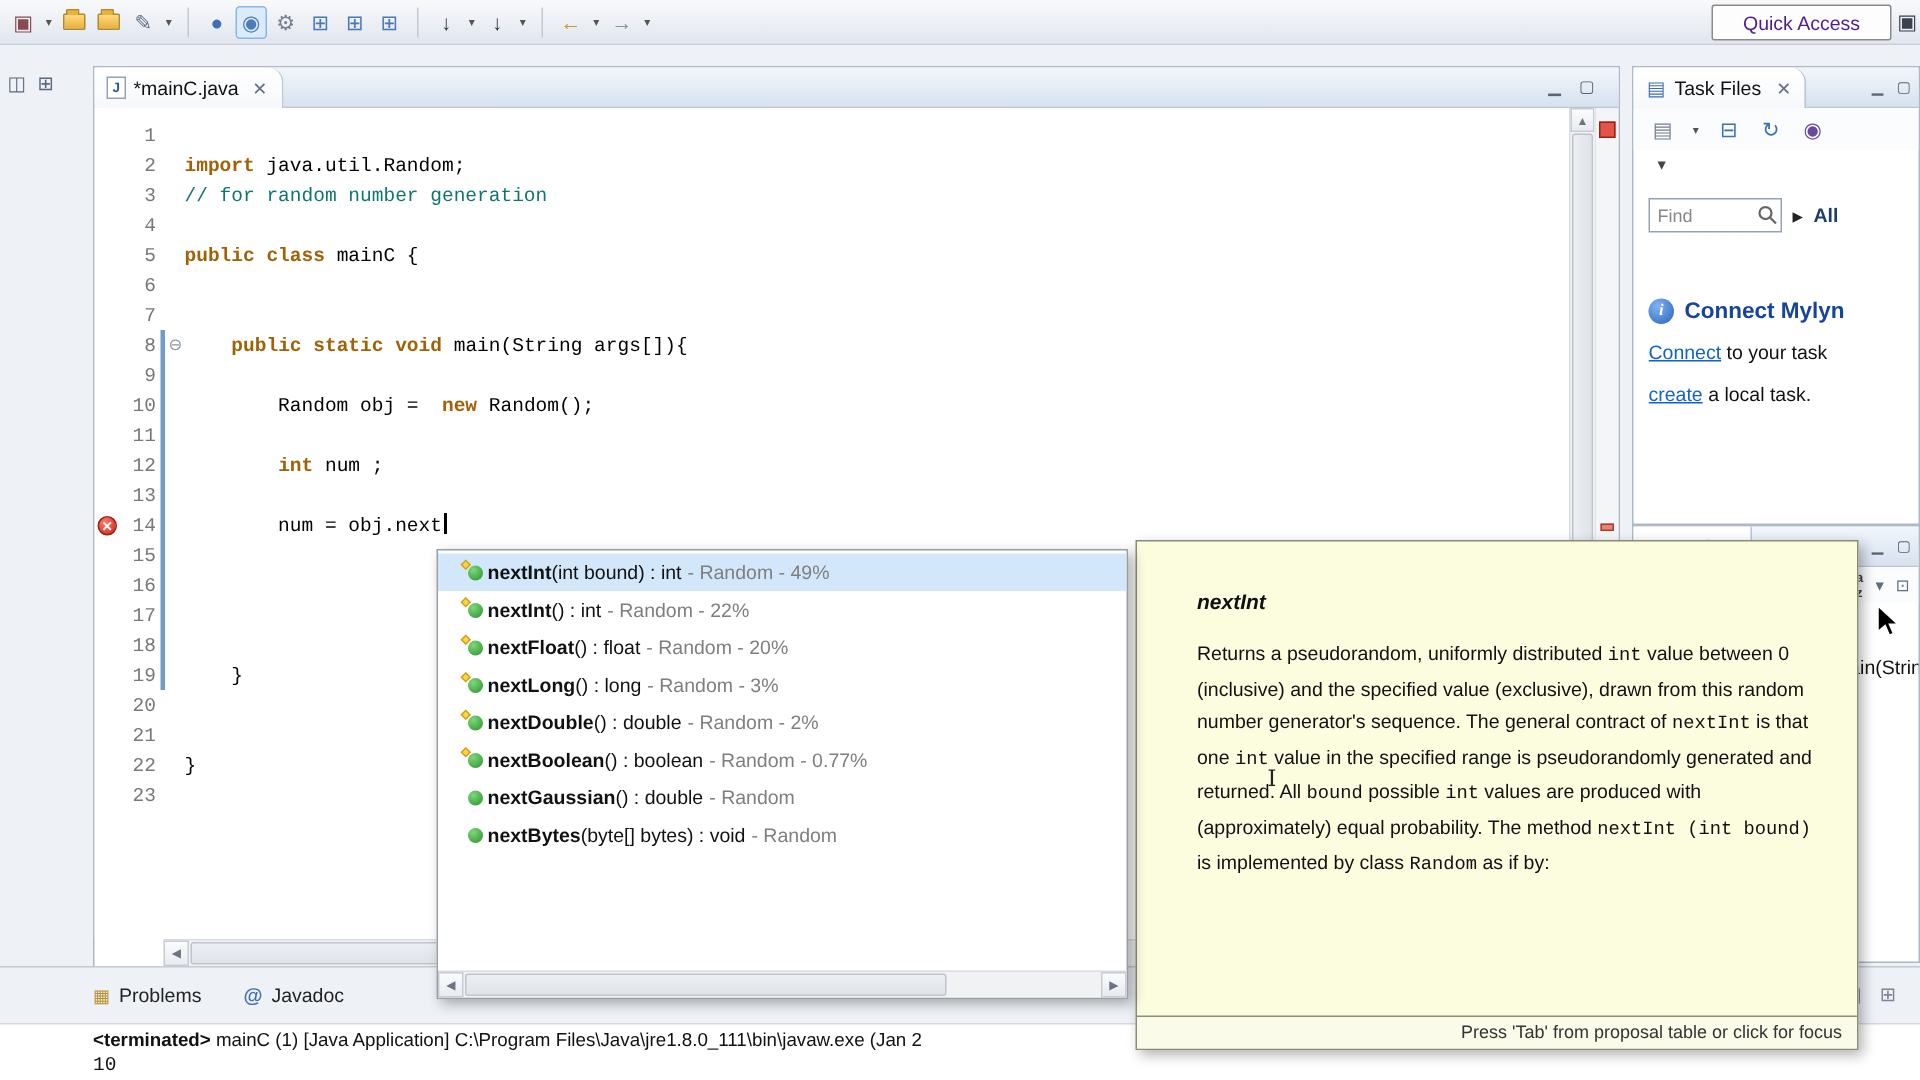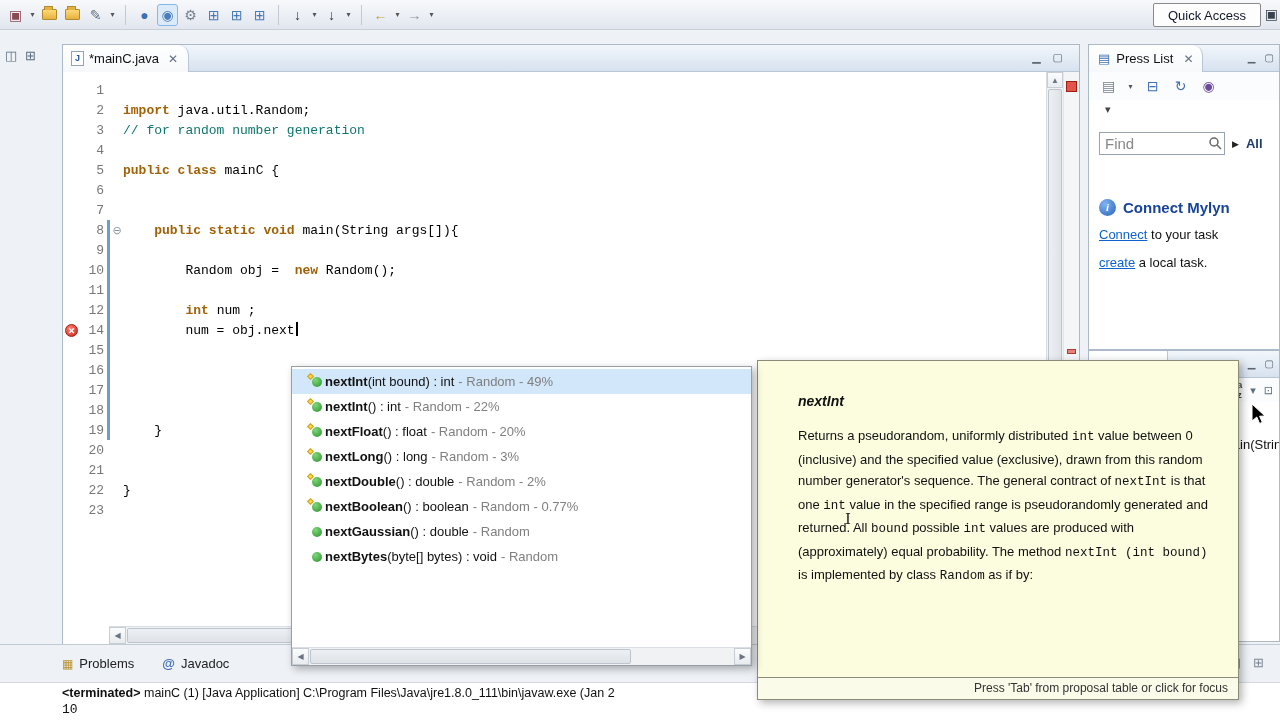--- a/index.html
+++ b/index.html
@@ -7,21 +7,21 @@
 body{position:relative;overflow:hidden;background:#eef1f6;font-family:"Liberation Sans",sans-serif;font-size:13px;color:#111}
 
 
 #topbar{position:absolute;left:0;top:0;width:1280px;height:30px;background:linear-gradient(#f8f9fb,#e1e6ef);border-bottom:1px solid #c9cfd9;display:flex;align-items:center;padding-left:5px}
 .tb-ic{width:21px;height:22px;display:flex;align-items:center;justify-content:center;font-size:14px;border-radius:3px;border:1px solid transparent}
 .tb-ic.pressed{border:1px solid #86b7e8;background:#dcebfa}
 .tb-dd{width:9px;font-size:8px;color:#555;display:flex;align-items:center;justify-content:center}
 .tb-sep{width:1px;height:20px;background:#c3c9d3;margin:0 6px}
 .folder{width:15px;height:11px;background:linear-gradient(#ffd978,#e7b13e);border:1px solid #b08a2e;border-radius:1px;position:relative}
 .folder::before{content:"";position:absolute;top:-4px;left:1px;width:7px;height:3px;background:#e7b13e;border:1px solid #b08a2e;border-bottom:none;border-radius:1px 1px 0 0}
-#qa-btn{position:absolute;right:19px;top:3px;width:108px;height:24px;background:#fdfdfd;border:1px solid #8a8a8a;border-radius:2px;display:flex;align-items:center;justify-content:center;font-size:13px;color:#0f172a}
+#qa-btn{position:absolute;right:19px;top:3px;width:120px;height:24px;background:#fdfdfd;border:1px solid #8a8a8a;border-radius:2px;display:flex;align-items:center;justify-content:center;font-size:13px;color:#4c1d95}
 #persp-ic{position:absolute;right:2px;top:6px;font-size:14px;color:#39424e}
 
 
 .mini-ic{position:absolute;font-size:13px;color:#5b6b7c}
 
 
 #editor{position:absolute;left:62px;top:44px;width:1018px;height:601px;border:1px solid #aeb9c7;background:#fff}
 #tabbar{position:relative;height:27px;background:linear-gradient(#f1f6fb,#d7e2ef);border-bottom:1px solid #b9c6d6}
 #etab{position:absolute;left:0;top:0;bottom:-1px;display:flex;align-items:center;gap:5px;padding:0 10px 0 8px;background:linear-gradient(#ffffff,#f6f8fb);border-right:1px solid #b9c6d6;border-radius:2px 10px 0 0;font-size:13px}
 .jficon{width:13px;height:15px;background:#fff;border:1px solid #93a2b4;font-weight:bold;font-size:9px;line-height:13px;color:#2456a4;text-align:center}
@@ -54,21 +54,21 @@
 
 #rpanel{position:absolute;left:1088px;top:44px;width:192px;height:306px;border:1px solid #aeb9c7;background:#fff}
 #rtabbar{position:relative;height:27px;background:linear-gradient(#f1f6fb,#d7e2ef);border-bottom:1px solid #b9c6d6}
 #rtab{position:absolute;left:0;top:0;bottom:-1px;display:flex;align-items:center;gap:6px;padding:0 9px;background:linear-gradient(#ffffff,#f6f8fb);border-right:1px solid #b9c6d6;border-radius:2px 10px 0 0}
 #rtab-ctl{position:absolute;right:5px;top:7px;display:flex;gap:9px;font-size:10px;color:#5a6572}
 #rtoolbar{height:28px;display:flex;align-items:center;gap:7px;padding:0 9px;background:#fbfcfd}
 .r-ic{font-size:13px}
 #rchevron{margin:3px 0 0 16px;color:#444;font-size:11px}
 #findrow{display:flex;align-items:center;margin:16px 0 0 10px;gap:7px}
 #findwrap{position:relative}
-#find-input{width:126px;height:23px;border:1px solid #97a3b2;padding:2px 20px 2px 5px;font-size:15px;font-family:"Liberation Sans",sans-serif;color:#666}
+#find-input{width:89px;height:23px;border:1px solid #97a3b2;padding:2px 20px 2px 5px;font-size:12px;font-family:"Liberation Sans",sans-serif;color:#666}
 #find-input::placeholder{color:#888}
 #find-mag{position:absolute;right:3px;top:4px}
 #scope-arrow{font-size:9px;color:#222}
 #scope-all{font-weight:bold;color:#1d3d6b}
 #mylyn{margin:44px 0 0 10px}
 #mylyn-head{display:flex;align-items:center;gap:7px}
 .info{width:17px;height:17px;border-radius:50%;background:radial-gradient(circle at 35% 30%,#7fb3f2,#2a63b8);color:#fff;font-style:italic;font-weight:bold;font-size:11px;line-height:17px;text-align:center;font-family:"Liberation Serif",serif}
 #mylyn-title{font-weight:bold;font-size:15px;color:#17439a}
 .mylyn-line{margin-top:9px;font-size:13px;line-height:19px;white-space:nowrap;overflow:hidden}
 .lnk{color:#0f62cf;text-decoration:underline}
@@ -256,20 +256,27 @@
           <span class="ctext"></span>
         </div>
         <div class="crow">
           <span class="ann"></span>
           <span class="lnum">12</span>
           <span class="diff chg"></span>
           <span class="fold"></span>
           <span class="ctext"><span class="pl">        </span><span class="kw">int</span><span class="pl"> num ;</span></span>
         </div>
         <div class="crow">
+          <span class="ann"></span>
+          <span class="lnum">13</span>
+          <span class="diff chg"></span>
+          <span class="fold"></span>
+          <span class="ctext"></span>
+        </div>
+        <div class="crow">
           <span class="ann">
             <span class="erric">✕</span>
           </span>
           <span class="lnum">14</span>
           <span class="diff chg"></span>
           <span class="fold"></span>
           <span class="ctext"><span class="pl">        num = obj.next</span><span class="caret"></span></span>
         </div>
         <div class="crow">
           <span class="ann"></span>
@@ -349,21 +356,21 @@
       <div class="hs-th"></div>
       <div class="hs-btn" style="right:0">▶</div>
     </div>
   </div>
 </div>
 
 <div id="rpanel">
   <div id="rtabbar">
     <div id="rtab">
       <span class="r-ic" style="color:#3f6fb5">▤</span>
-      <span>Press List</span>
+      <span>Task Files</span>
       <span class="close-x">✕</span>
     </div>
     <div id="rtab-ctl">
       <span>▁</span>
       <span>▢</span>
     </div>
   </div>
   <div id="rtoolbar">
       <span class="tb-ic" style="color: rgb(116, 128, 143);">▤</span>
       <span class="tb-dd">▾</span>

